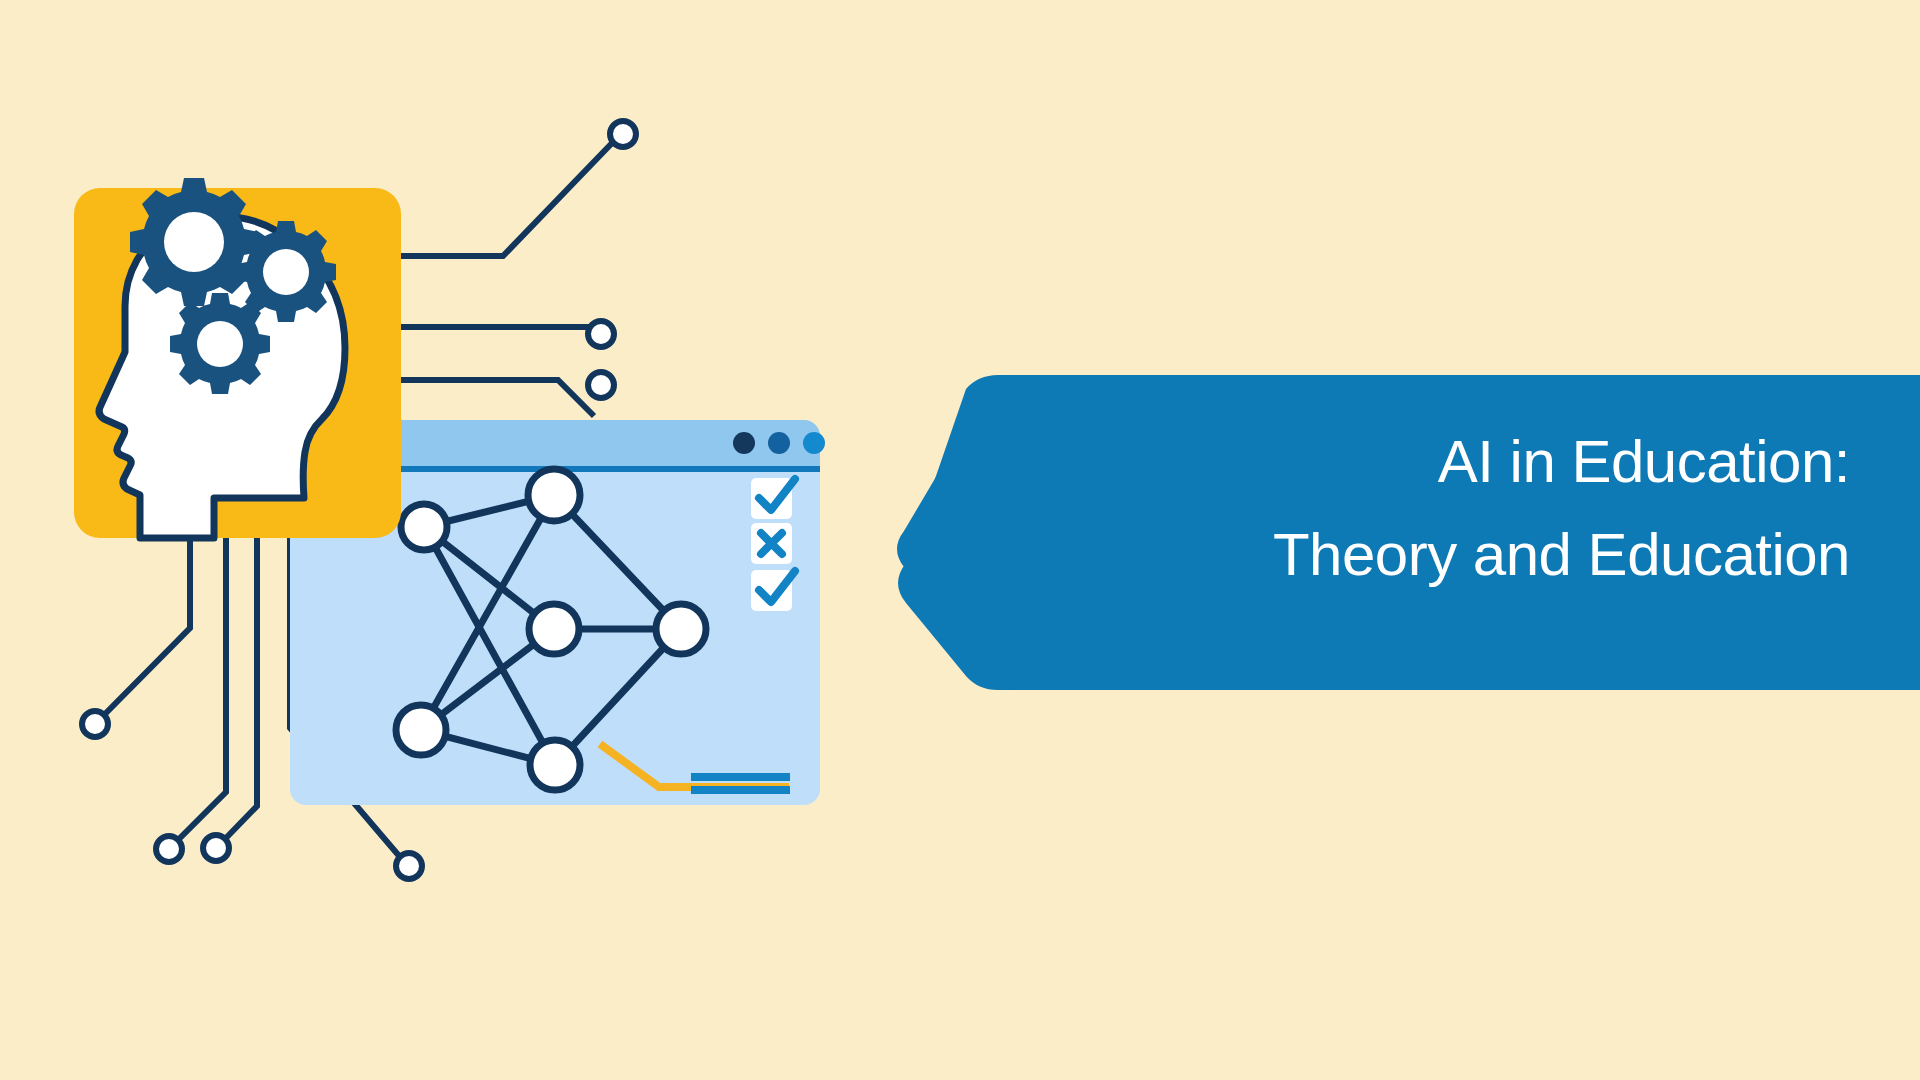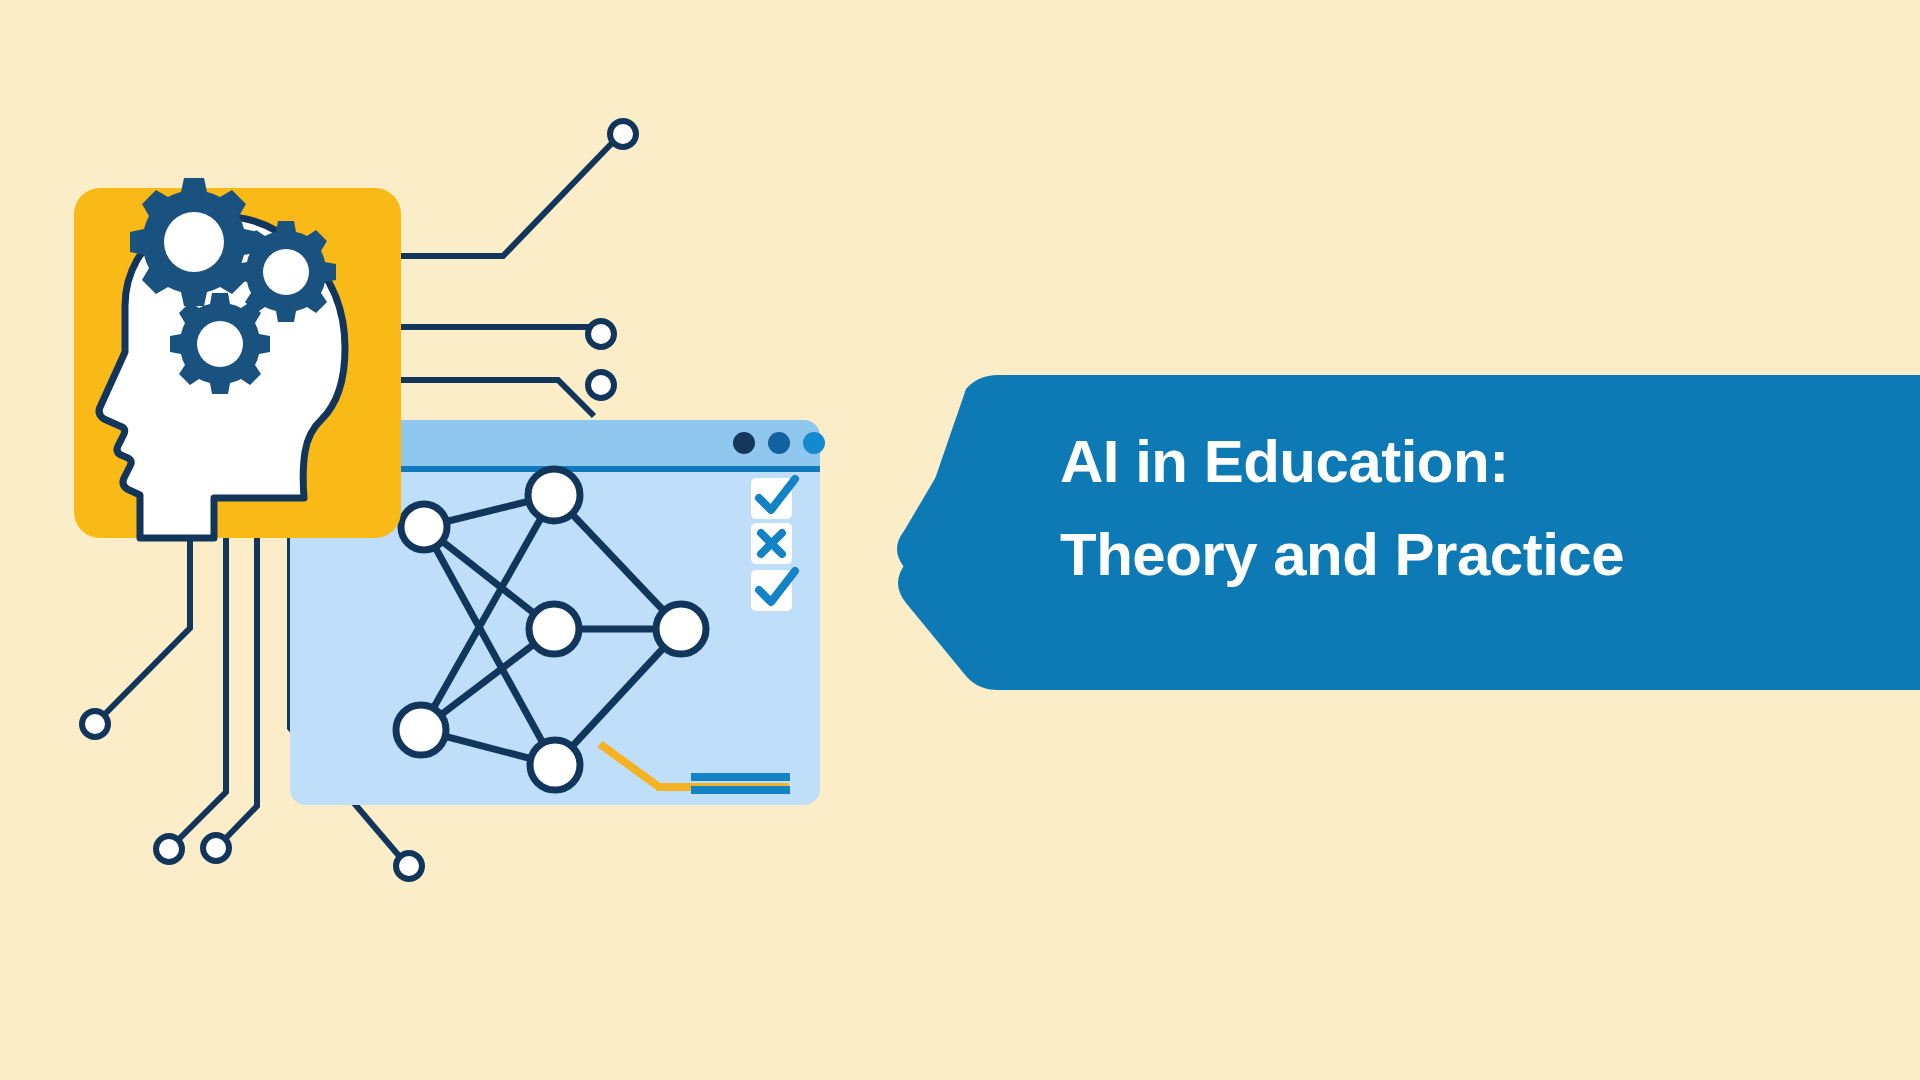--- a/index.html
+++ b/index.html
@@ -24,24 +24,24 @@
     inset: 0;
     width: 1920px;
     height: 1080px;
     display: block;
   }
   .banner-text {
     position: absolute;
     left: 1060px;
     top: 415px;
     width: 790px;
-    text-align: left;
+    text-align: right;
     color: #FFFFFF;
     font-family: "Liberation Sans", sans-serif;
-    font-weight: bold;
+    font-weight: normal;
     font-size: 60px;
     line-height: 1.55;
     letter-spacing: -0.5px;
     pointer-events: none;
   }
   .banner-line {
     display: block;
     white-space: nowrap;
   }
 </style>
@@ -273,16 +273,16 @@
              L 1024 690
              Q 1000 690 985 671
              L 904 567
              Q 890 549 904 531
              L 985 394
              Q 1000 375 1024 375 Z" fill="#0D79B5"></path>
   </svg>
 
   <div class="banner-text">
     <span class="banner-line">AI in Education:</span>
-    <span class="banner-line">Theory and Practice</span>
+    <span class="banner-line">Theory and Education</span>
   </div>
 
 </div>
 
 </body></html>

